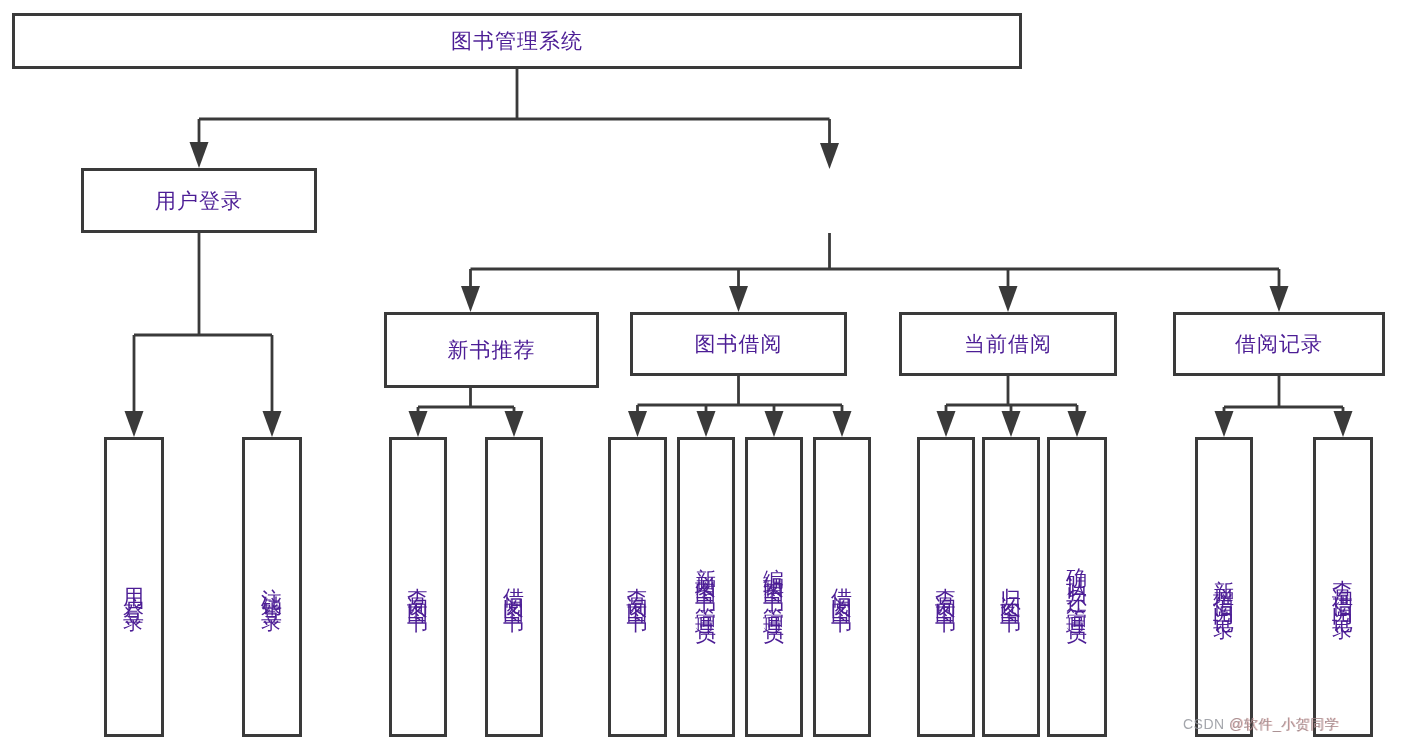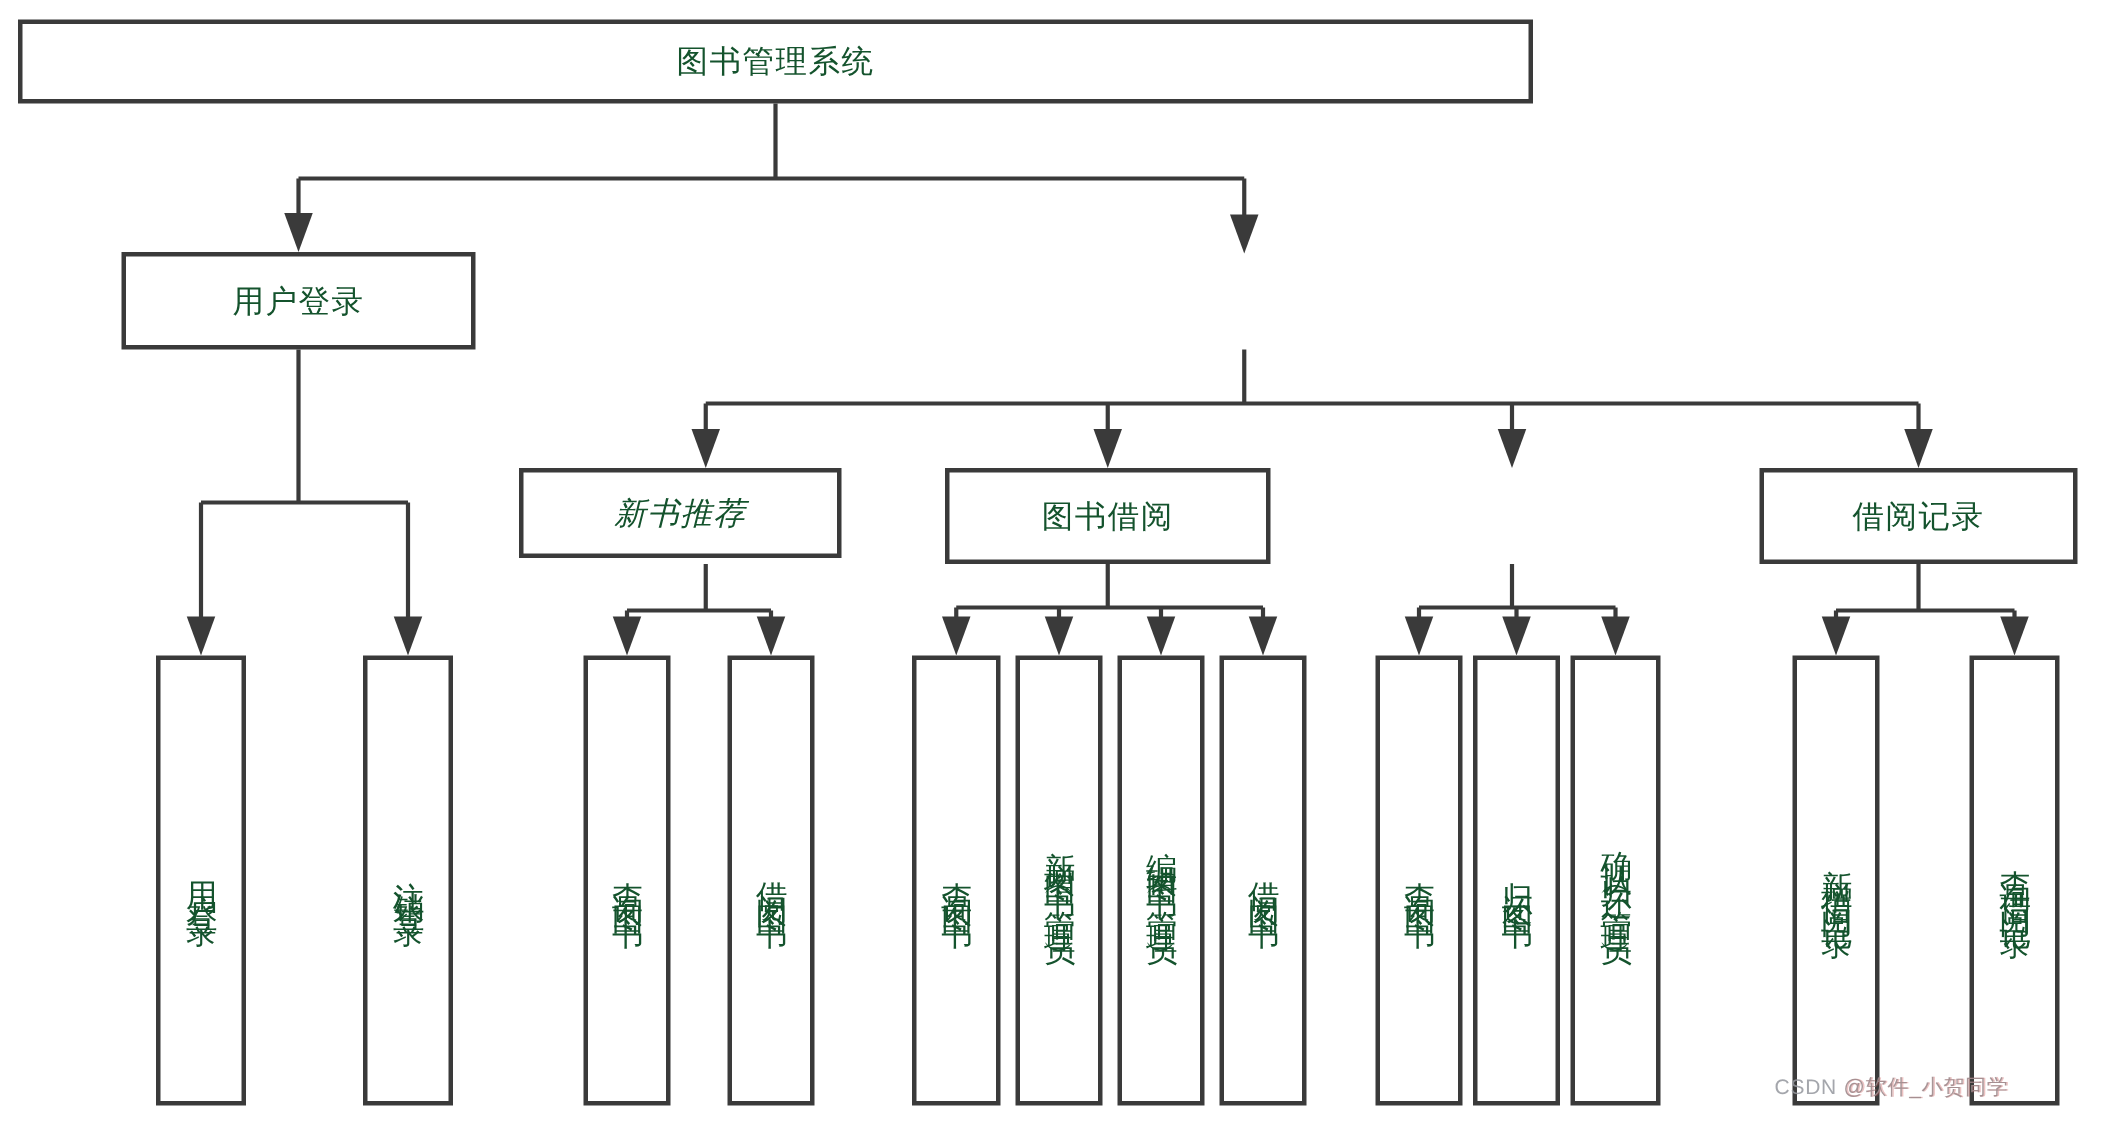--- a/index.html
+++ b/index.html
@@ -22,21 +22,21 @@
     pointer-events: none;
   }
   .node {
     position: absolute;
     box-sizing: border-box;
     border: 3px solid #3a3a3a;
     background: #ffffff;
     display: flex;
     align-items: center;
     justify-content: center;
-    color: #14532d;
+    color: #4c1d95;
   }
   .h-node span {
     font-size: 21px;
     letter-spacing: 1px;
     white-space: nowrap;
   }
   .v-node span {
     writing-mode: vertical-rl;
     text-orientation: mixed;
     font-size: 21px;
@@ -155,26 +155,29 @@
   </svg>
 
   <div class="node h-node" style="left:12px; top:13px; width:1010px; height:56px;">
     <span>图书管理系统</span>
   </div>
 
   <div class="node h-node" style="left:81px; top:168px; width:236px; height:65px;">
     <span>用户登录</span>
   </div>
 
-  <div class="node h-node" style="left:346px; top:312px; width:215px; height:60px;font-style:italic;">
+  <div class="node h-node" style="left:384px; top:312px; width:215px; height:76px;">
     <span>新书推荐</span>
   </div>
   <div class="node h-node" style="left:630px; top:312px; width:217px; height:64px;">
     <span>图书借阅</span>
   </div>
+  <div class="node h-node" style="left:899px; top:312px; width:218px; height:64px;">
+    <span>当前借阅</span>
+  </div>
   <div class="node h-node" style="left:1173px; top:312px; width:212px; height:64px;">
     <span>借阅记录</span>
   </div>
 
   <div class="node v-node" style="left:104px; top:437px; width:60px; height:300px;">
     <span>用户登录</span>
   </div>
   <div class="node v-node" style="left:242px; top:437px; width:60px; height:300px;">
     <span>注销登录</span>
   </div>

